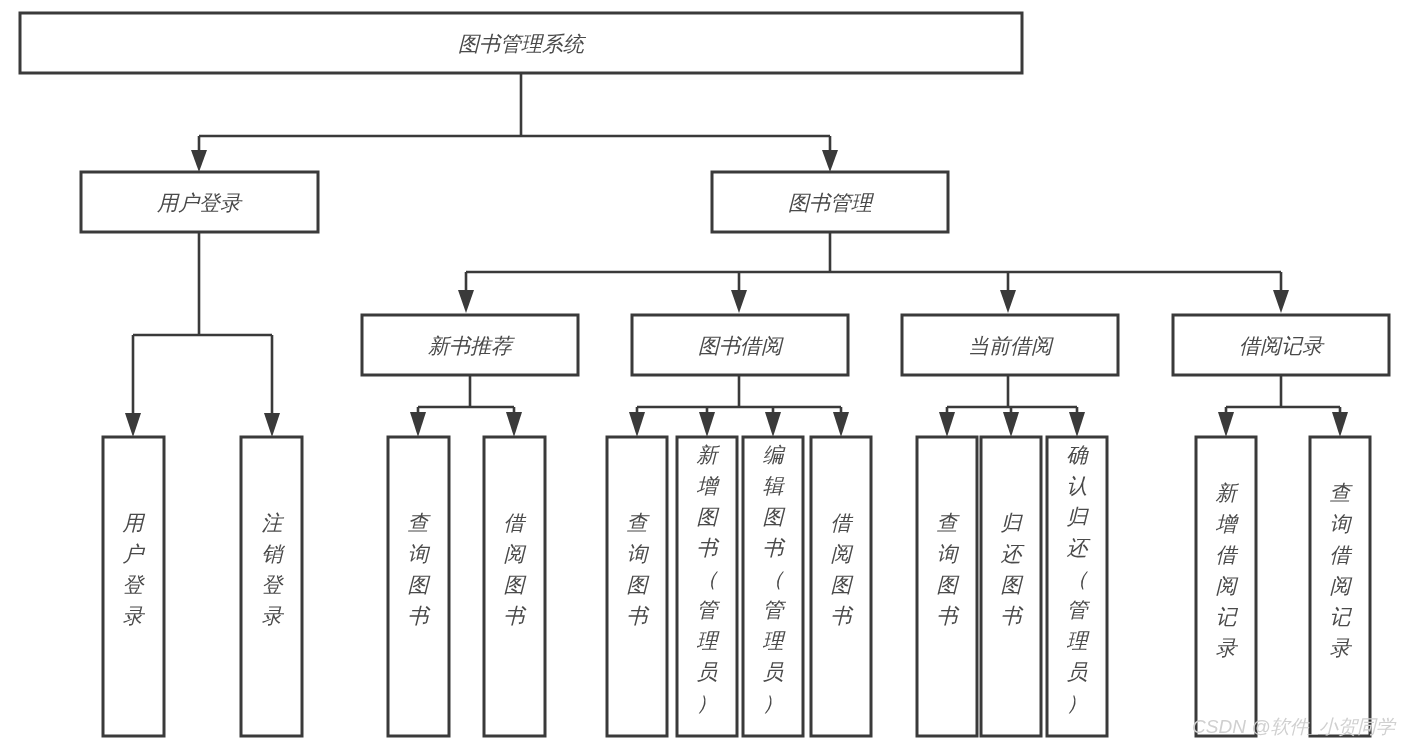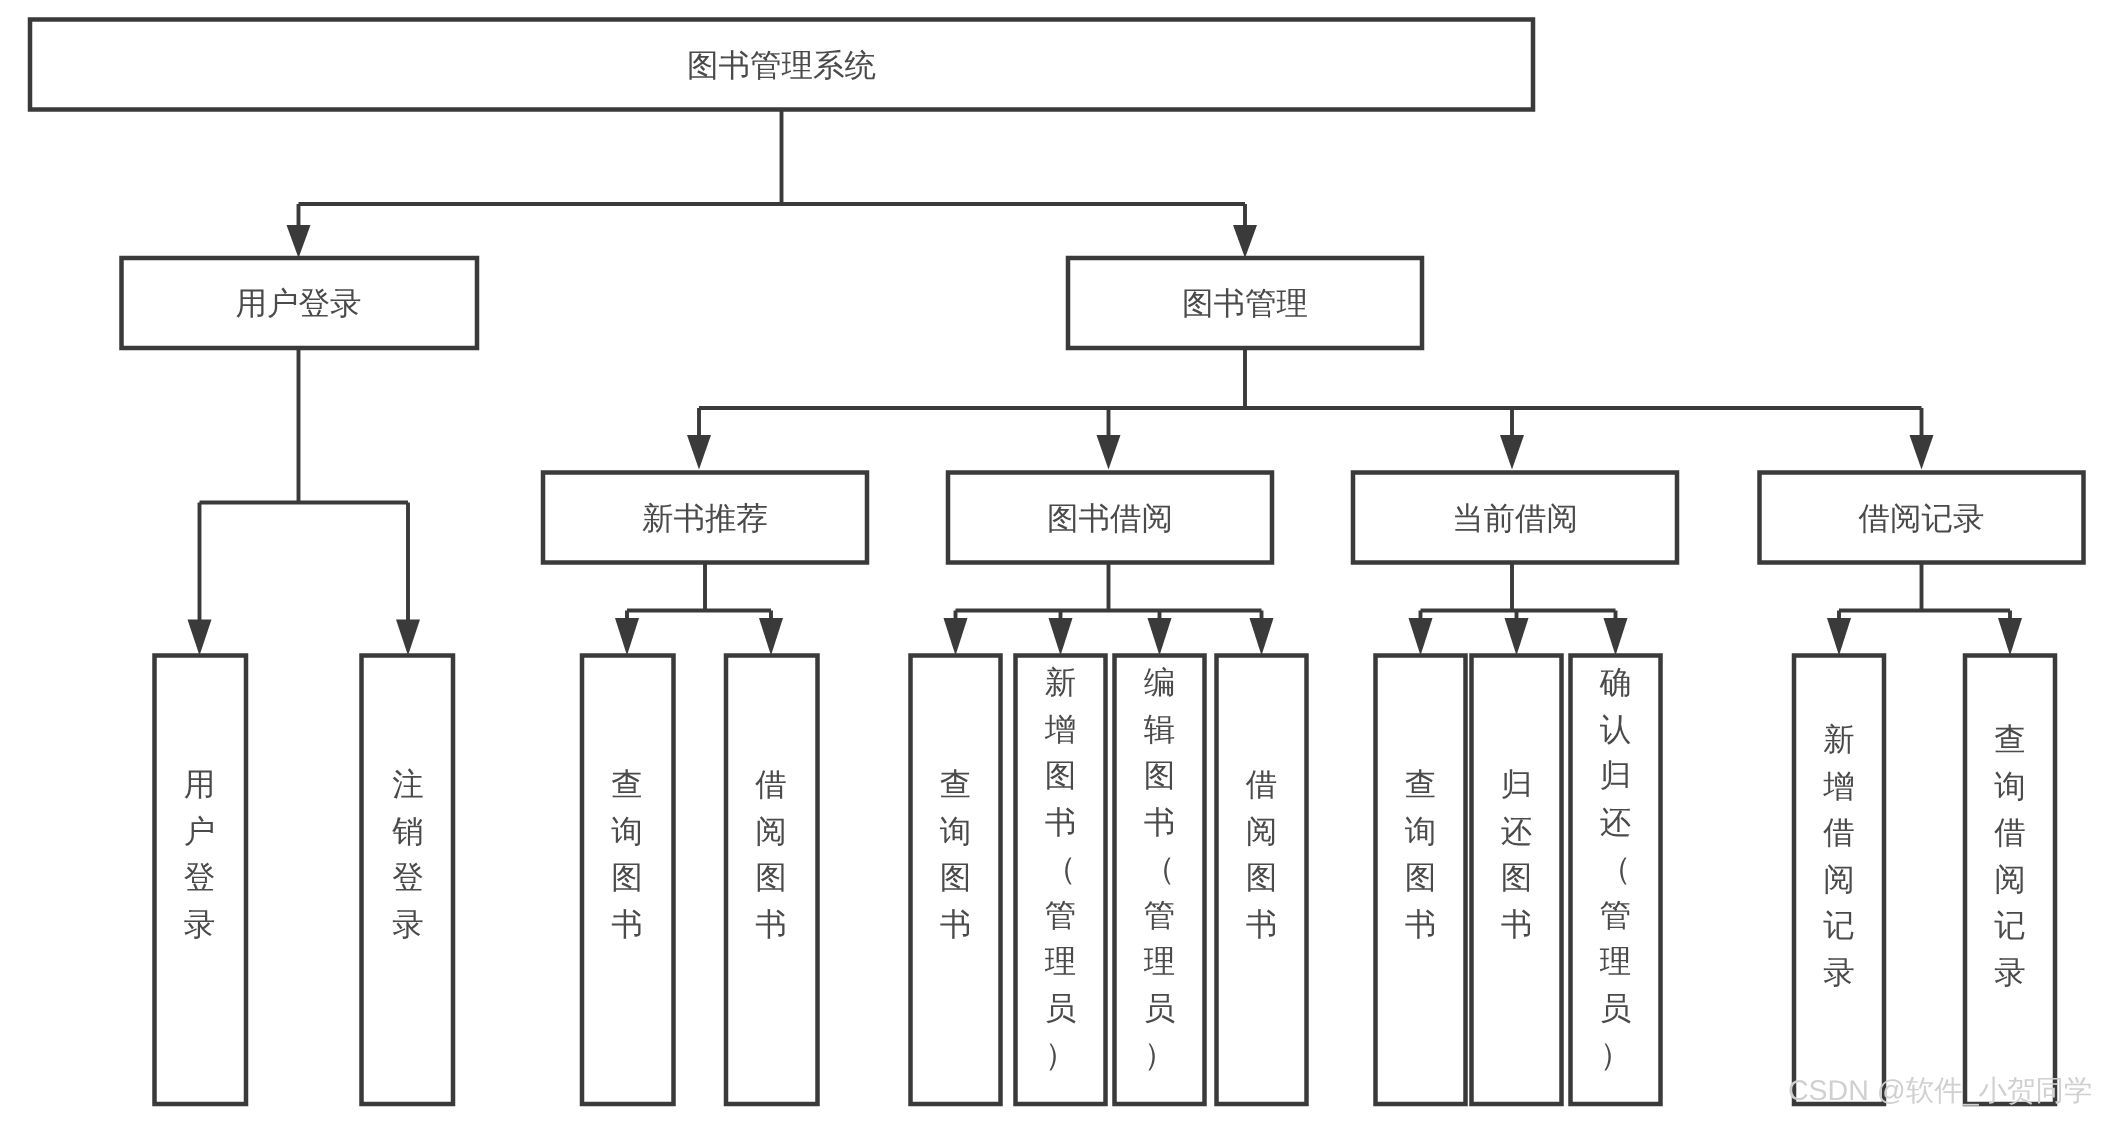--- a/index.html
+++ b/index.html
@@ -10,20 +10,21 @@
   body {
     width: 1405px;
     height: 747px;
     font-family: "Liberation Sans", "DejaVu Sans", sans-serif;
     overflow: hidden;
   }
   #diagram-root {
     position: relative;
     width: 1110px;
     height: 747px;
+    font-style: italic;
   }
   svg.diagram-canvas {
     display: block;
     width: 1405px;
     height: 747px;
   }
   .node-box {
     fill: #ffffff;
     stroke: #3a3a3a;
     stroke-width: 3;

